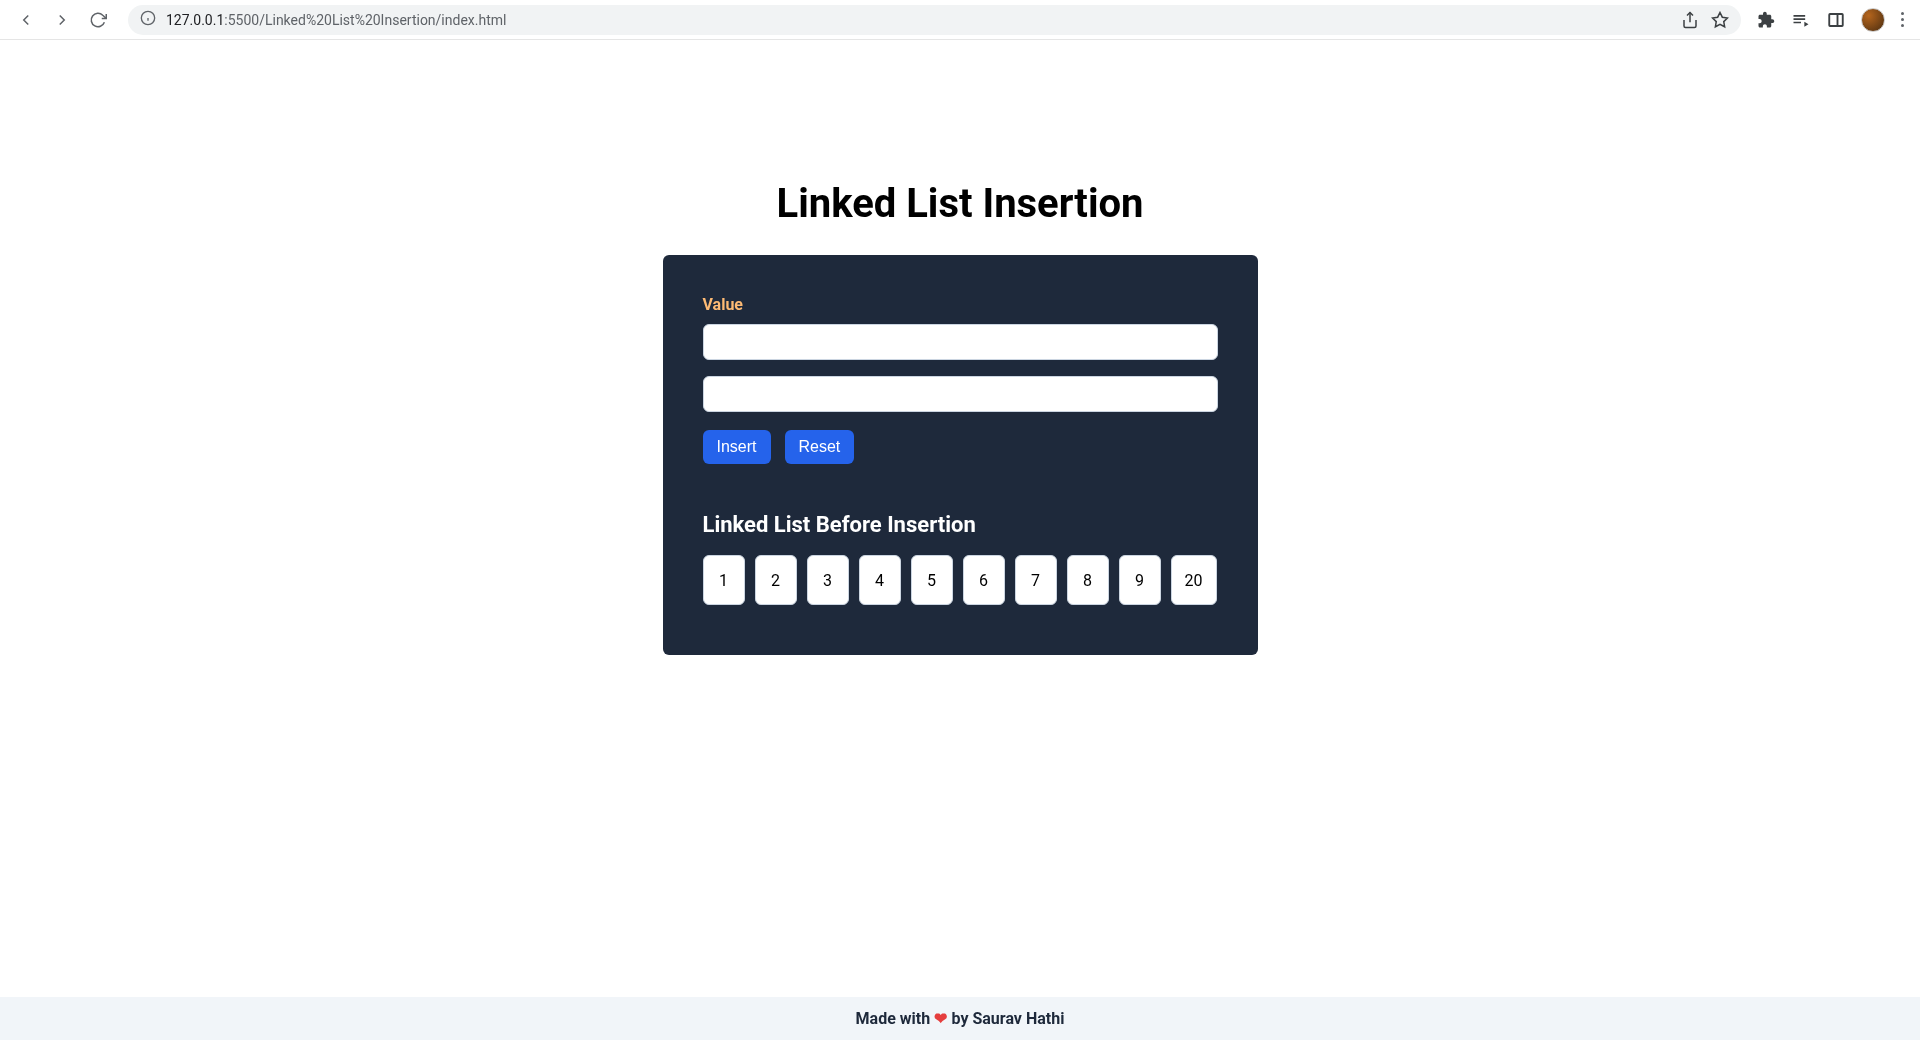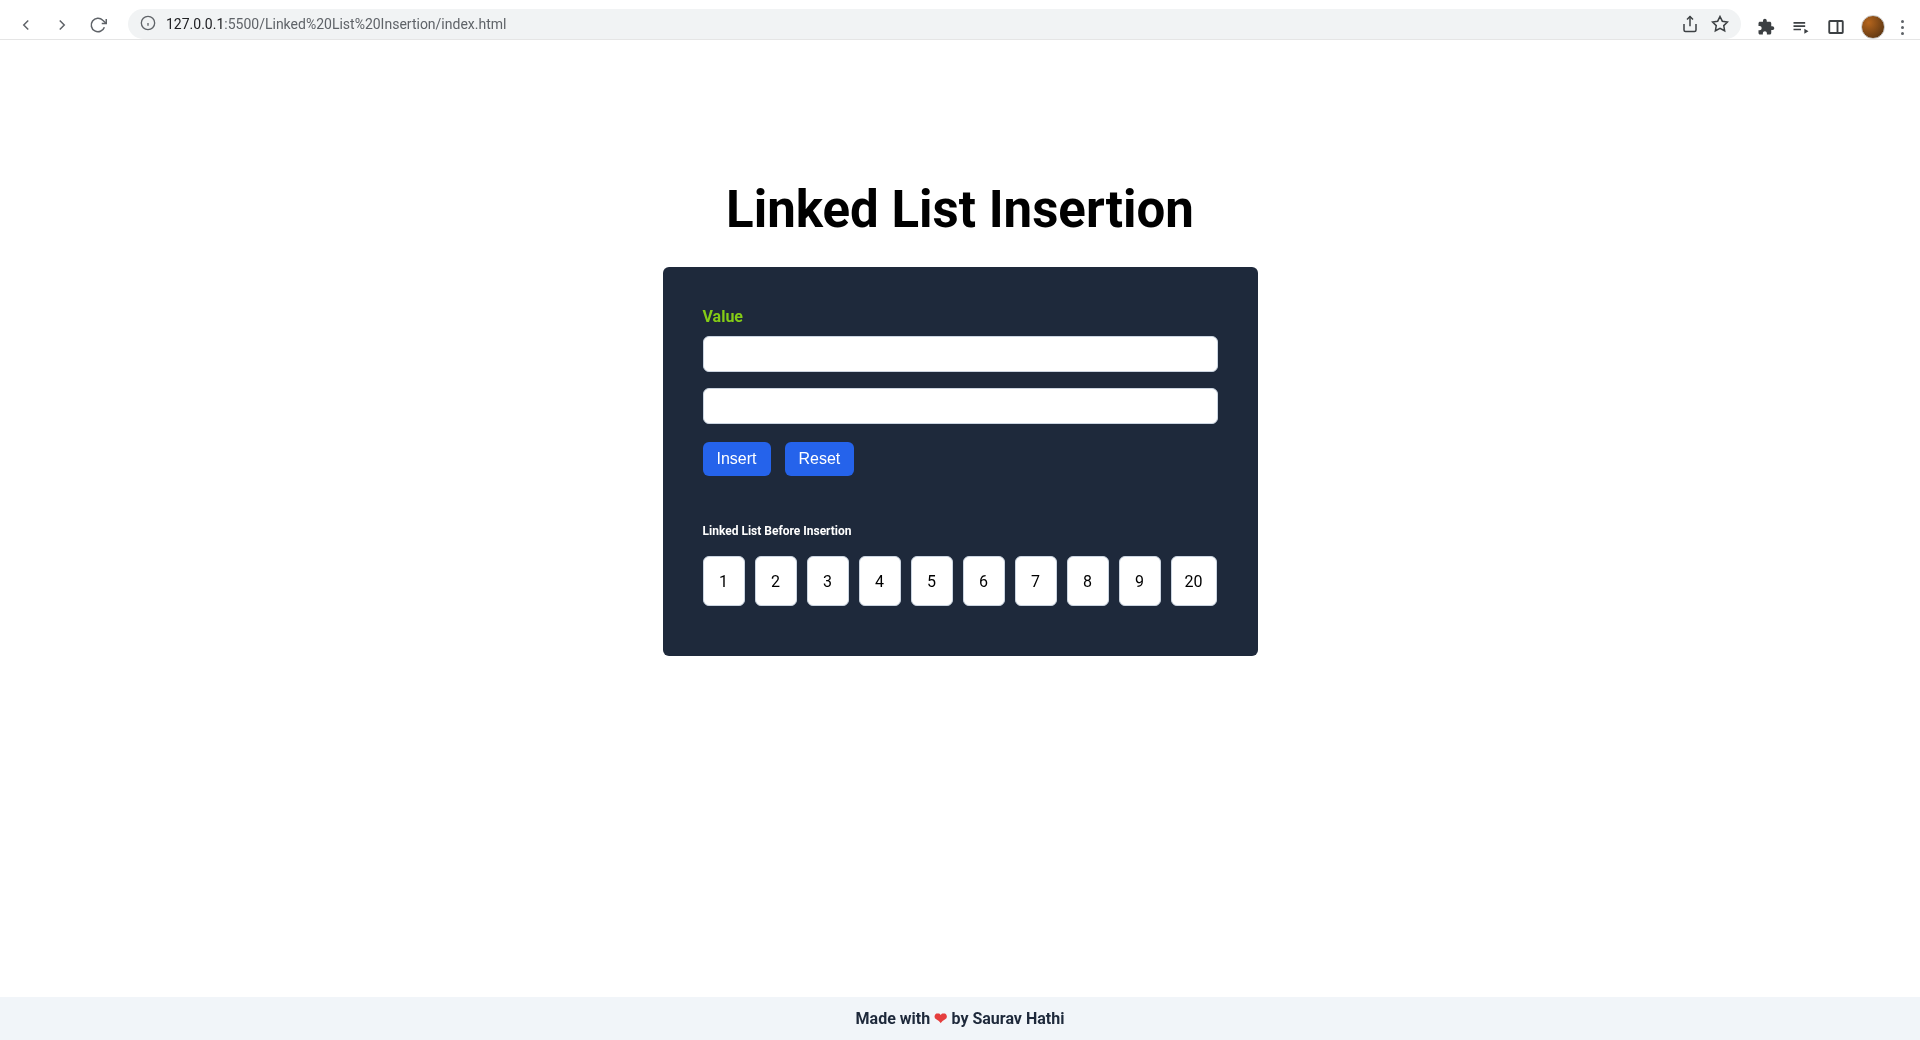--- a/index.html
+++ b/index.html
@@ -10,21 +10,21 @@
     body {
       font-family: -apple-system, BlinkMacSystemFont, "Segoe UI", Roboto, Arial, sans-serif;
       background: #ffffff;
     }
     
     .browser-chrome {
       height: 40px;
       background: #ffffff;
       border-bottom: 1px solid #e5e5e5;
       display: flex;
-      align-items: flex-end;
+      align-items: center;
       padding: 0 12px;
       gap: 8px;
     }
     .nav-btn {
       width: 28px;
       height: 28px;
       display: flex;
       align-items: center;
       justify-content: center;
       border-radius: 50%;
@@ -95,37 +95,37 @@
       flex-direction: column;
     }
     .main-area {
       flex: 1;
       padding-top: 140px;
       display: flex;
       flex-direction: column;
       align-items: center;
     }
     h1.title {
-      font-size: 51px;
+      font-size: 40px;
       font-weight: 700;
       color: #000000;
       margin-bottom: 28px;
       text-align: center;
     }
     .card {
       width: 595px;
       background: #1e293b;
       border-radius: 6px;
       padding: 40px 40px 50px 40px;
     }
     .form-group {
       margin-bottom: 16px;
     }
     .form-label {
-      color: #84cc16;
+      color: #fdba74;
       font-weight: 700;
       font-size: 16px;
       display: block;
       margin-bottom: 10px;
     }
     .form-input {
       width: 100%;
       height: 36px;
       background: #ffffff;
       border: 1px solid #cbd5e1;
@@ -143,21 +143,21 @@
       color: #ffffff;
       border: none;
       border-radius: 6px;
       padding: 8px 14px;
       font-size: 16px;
       cursor: pointer;
     }
     .section-label {
       color: #ffffff;
       font-weight: 700;
-      font-size: 12px;
+      font-size: 22px;
       margin-top: 48px;
       margin-bottom: 18px;
     }
     .nodes-row {
       display: flex;
       gap: 10px;
     }
     .node {
       width: 42px;
       height: 50px;

